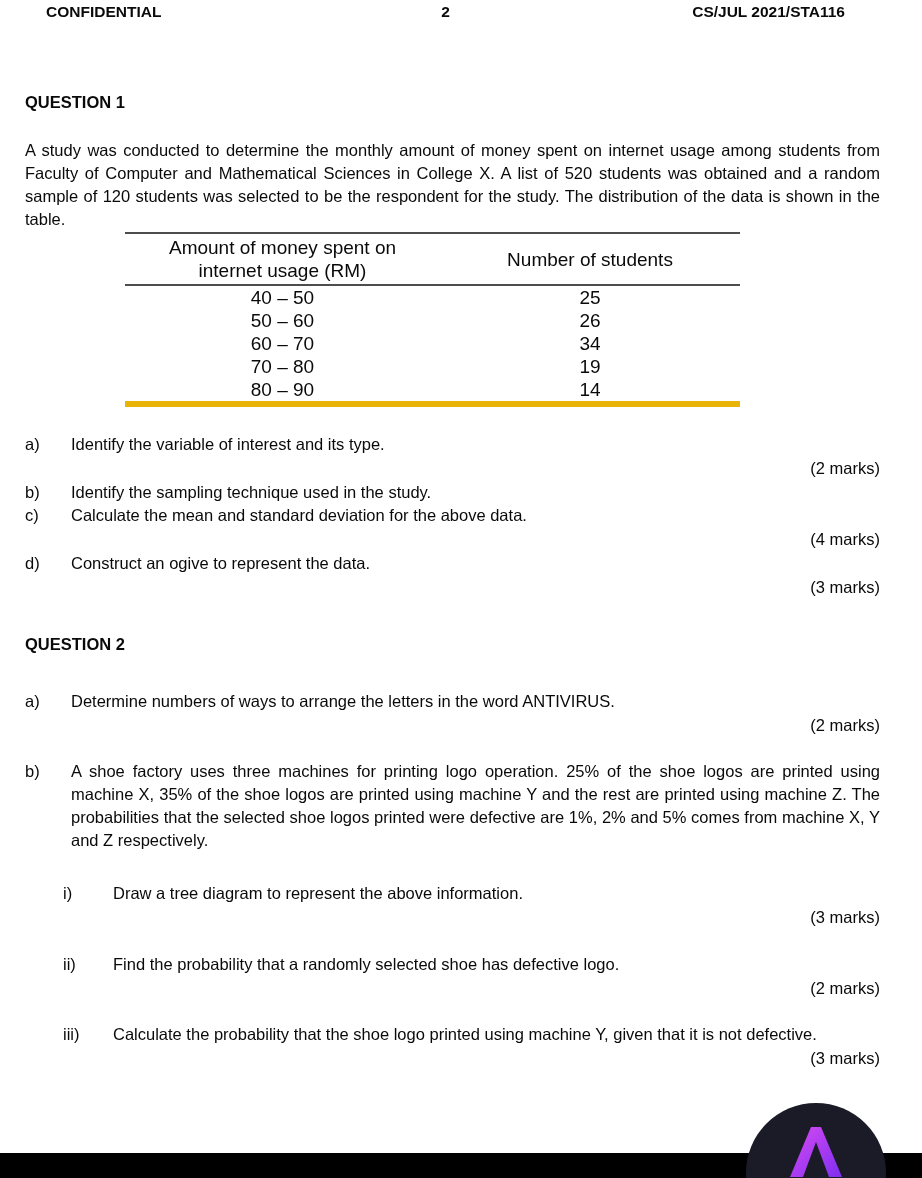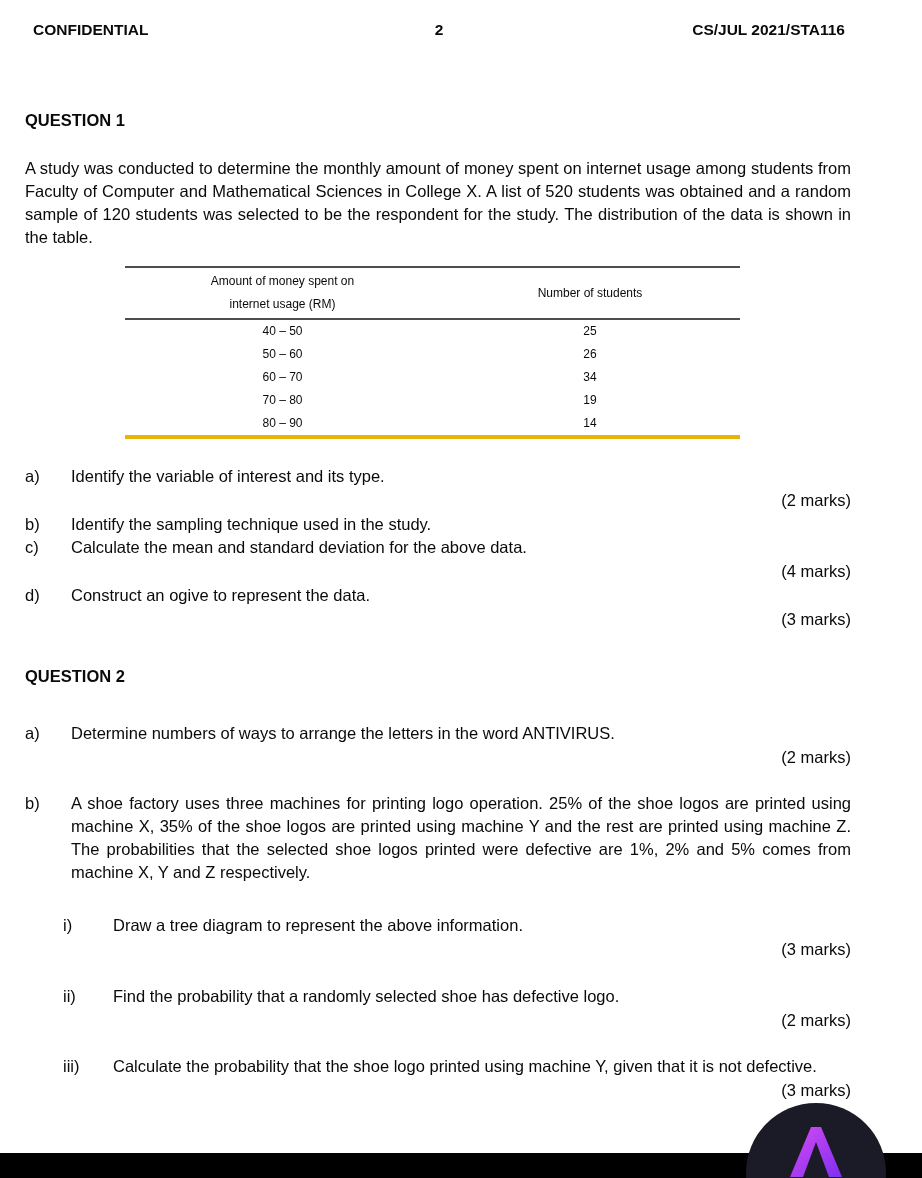--- a/index.html
+++ b/index.html
@@ -9,64 +9,65 @@
     font-family:"Liberation Sans", sans-serif;
     color:#0a0a0a;
     position:relative;
     overflow:hidden;
     font-size:16.5px;
     line-height:23px;
   }
   .doc-header {
     display:flex;
     align-items:flex-start;
-    padding:18px 77px 0 33px;
+    padding:0 77px 0 33px;
     font-weight:bold;
     font-size:15.5px;
+    margin-left:13px;
   }
   .doc-header .h-left { width:280px; text-align:left; }
   .doc-header .h-center { flex:1; text-align:center; }
   .doc-header .h-right { width:280px; text-align:right; }
 
-  .content { padding:0 71px 0 25px; }
+  .content { padding:0 42px 0 25px; }
 
   .q-title {
     font-weight:bold;
     font-size:16.5px;
     margin-top:68px;
   }
   .q-title.q2 { margin-top:34px; }
 
   .intro {
     margin-top:25px;
     text-align:justify;
   }
 
   .exam-table {
     border-collapse:collapse;
-    margin:17px 0 0 100px;
+    margin:1px 0 0 100px;
     width:615px;
-    font-size:12px;
+    font-size:19px;
     line-height:23px;
   }
   .exam-table th {
     font-weight:normal;
     text-align:center;
     vertical-align:middle;
     border-top:2px solid #4d4d4d;
     border-bottom:2px solid #4d4d4d;
     padding:2px 4px;
   }
   .exam-table th:first-child { width:315px; }
   .exam-table td {
     text-align:center;
     padding:0 4px;
     height:23px;
   }
-  .exam-table tbody tr:last-child td { border-bottom:4px solid #eab308; }
+  .exam-table tbody tr:last-child td { border-bottom:6px solid #eab308; }
 
   .parts { margin-top:26px; }
   .part-row { display:flex; }
   .part-label { width:38px; flex-shrink:0; }
   .part-text { flex:1; text-align:justify;margin-left:8px; }
   .marks { text-align:right; margin:1px 0; }
 
   .q2-a { margin-top:34px; }
   .q2-b { margin-top:23px; }
 

